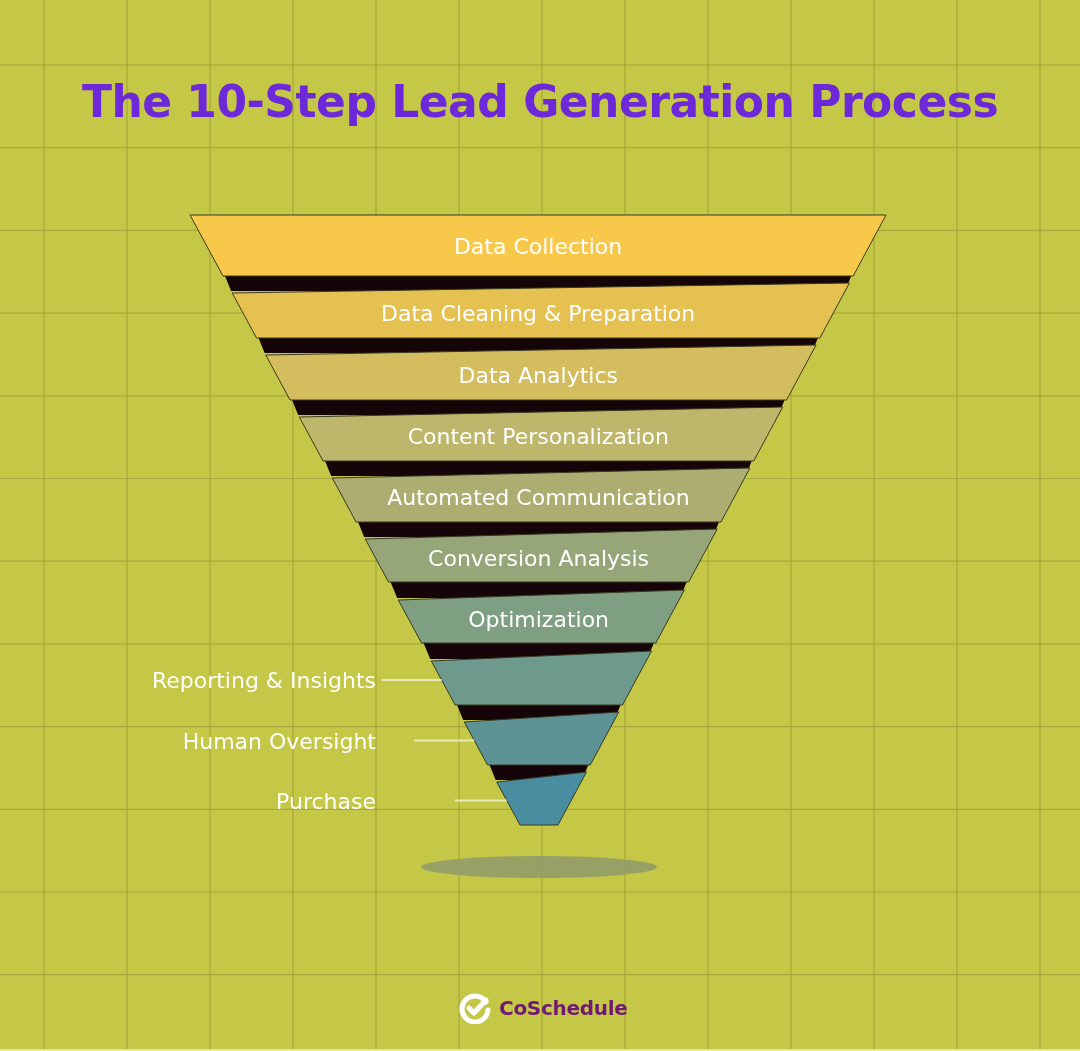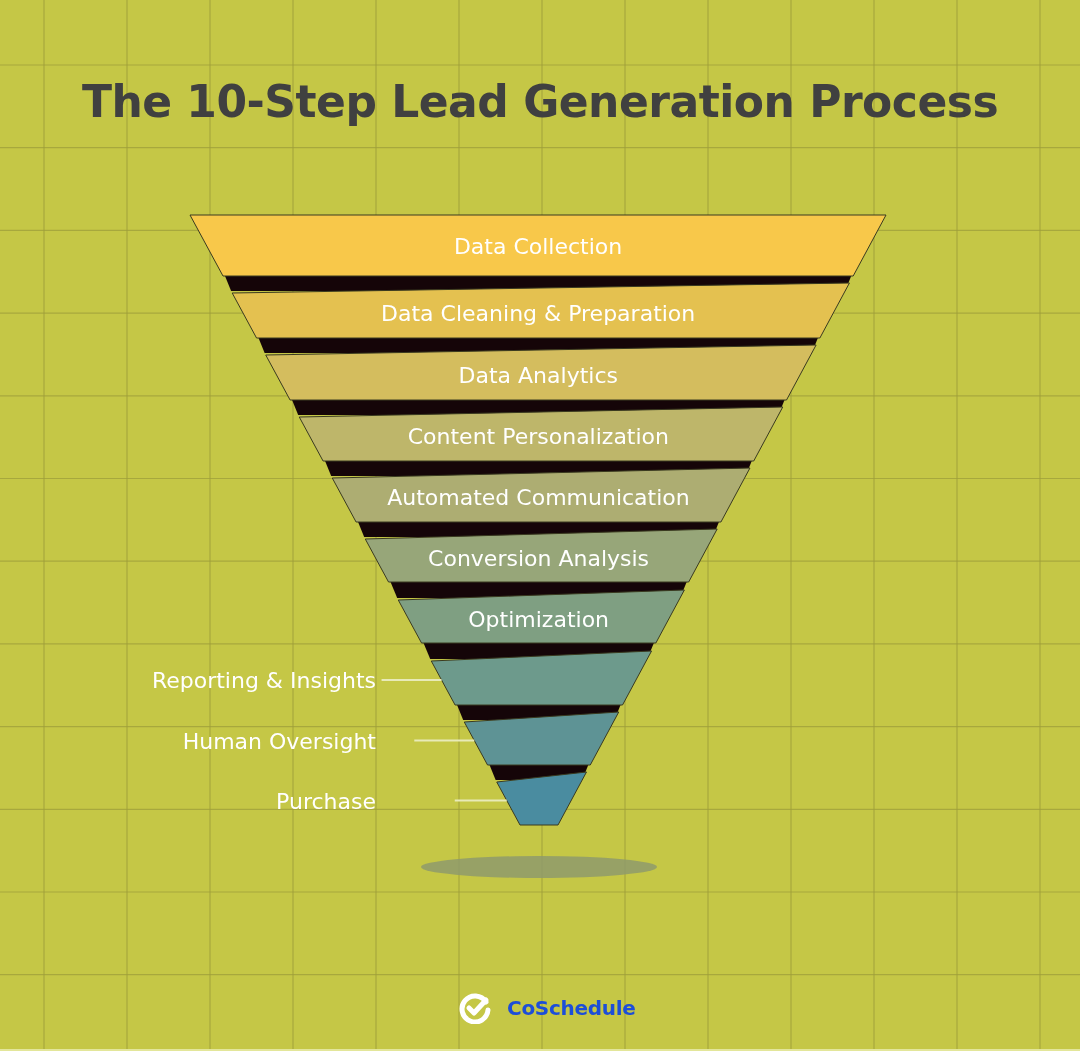--- a/index.html
+++ b/index.html
@@ -5,37 +5,37 @@
   html, body { margin: 0; padding: 0; }
   body {
     width: 1080px; height: 1051px; overflow: hidden;
     background: #C5C746;
     font-family: "DejaVu Sans", sans-serif;
   }
   #canvas { position: relative; width: 1080px; height: 1051px; }
   #grid { position: absolute; left: 0; top: 0; }
   .title {
     position: absolute; left: 0; top: 76px; width: 1080px;
-    text-align: center; color: #404040;
+    text-align: center; color: #6d28d9;
     font-family: "DejaVu Sans", sans-serif;
     font-size: 44px; font-weight: bold; letter-spacing: -0.5px;
   }
   #funnel { position: absolute; left: 0; top: 0; }
   .band-label {
     fill: #fff; font-family: "DejaVu Sans", sans-serif;
     font-size: 22px;
   }
   .side-label {
     fill: #fff; font-family: "DejaVu Sans", sans-serif;
     font-size: 22px;
   }
   .logo {
     position: absolute; left: 459px; top: 991px; height: 34px;
-    display: flex; align-items: center; gap: 16px;
-    color: #1d4ed8; font-family: "DejaVu Sans", sans-serif;
+    display: flex; align-items: center; gap: 8px;
+    color: #701a75; font-family: "DejaVu Sans", sans-serif;
     font-size: 20px; font-weight: bold; letter-spacing: -0.3px; justify-content: center;
   }
   .bottom-strip {
     position: absolute; left: 0; top: 1049px; width: 1080px; height: 2px;
     background: #E3E69A;
   }
 </style>
 </head>
 <body>
 

